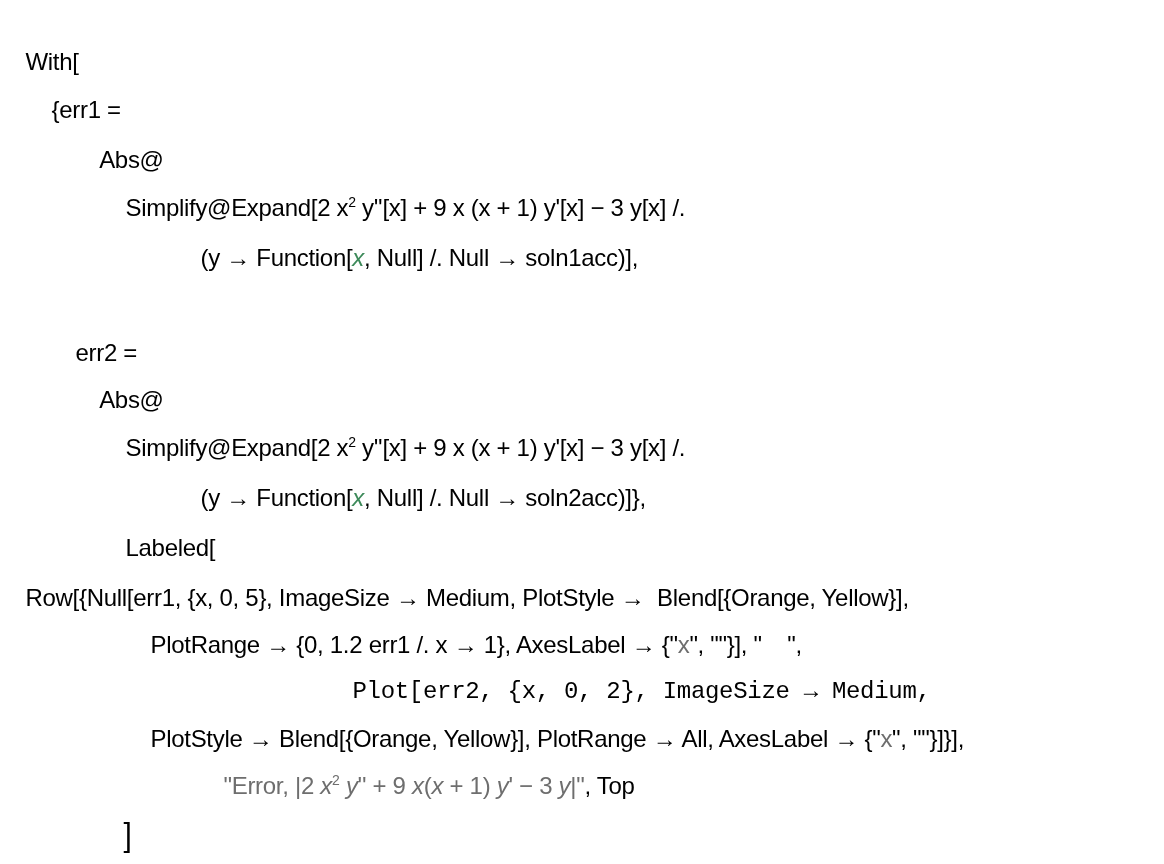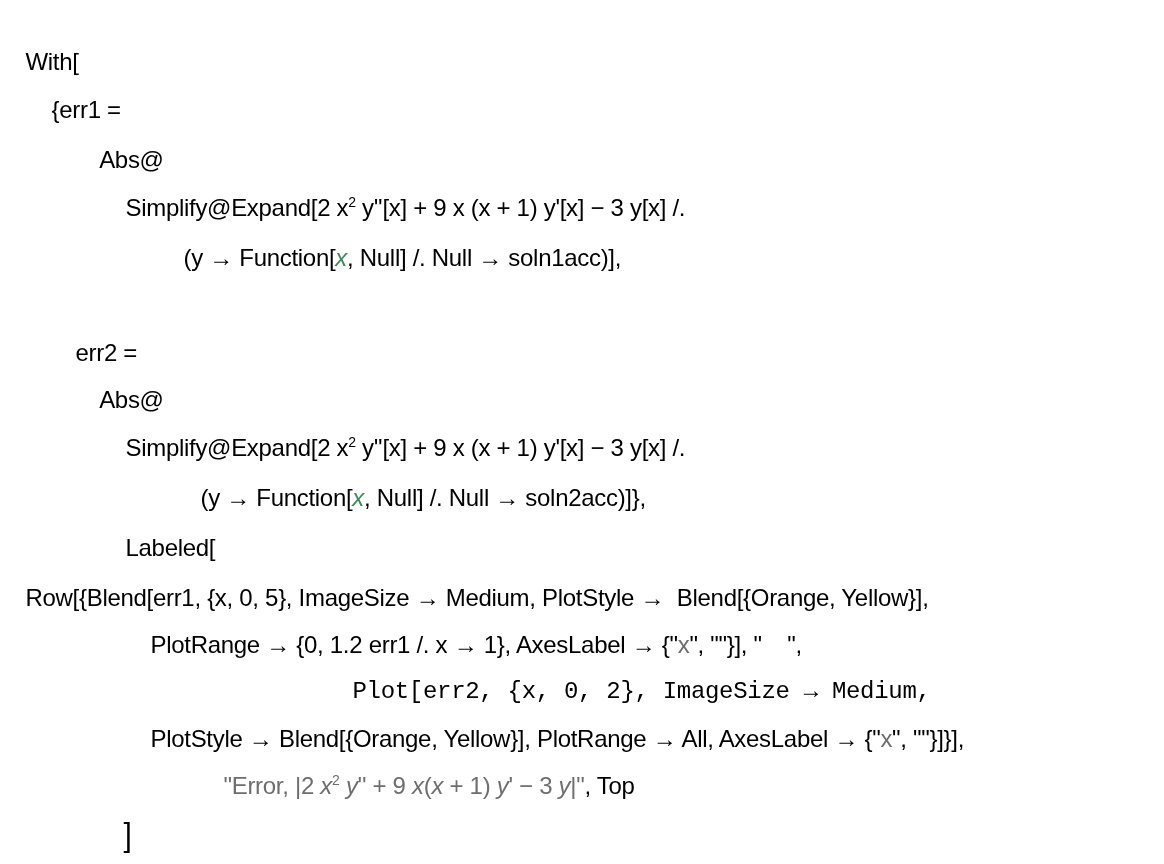--- a/index.html
+++ b/index.html
@@ -27,21 +27,21 @@
   </div>
 
   <div class="line" style="top:100px;left:75px;">
     <span>Abs@</span>
   </div>
 
   <div class="line" style="top:148px;left:100px;">
     <span>Simplify@Expand[2 x</span><sup>2</sup><span> y''[x] + 9 x (x + 1) y'[x] − 3 y[x] /.</span>
   </div>
 
-  <div class="line" style="top:198px;left:158px;">
+  <div class="line" style="top:198px;left:175px;">
     <span>(y → Function[</span><span class="gi">x</span><span>, Null] /. Null → soln1acc)],</span>
   </div>
 
   <div class="line" style="top:293px;left:50px;">
     <span class="g">err2</span><span> =</span>
   </div>
 
   <div class="line" style="top:340px;left:75px;">
     <span>Abs@</span>
   </div>
@@ -52,21 +52,21 @@
 
   <div class="line" style="top:438px;left:175px;">
     <span>(y → Function[</span><span class="gi">x</span><span>, Null] /. Null → soln2acc)]},</span>
   </div>
 
   <div class="line" style="top:488px;left:100px;">
     <span>Labeled[</span>
   </div>
 
   <div class="line" style="top:538px;left:0px;">
-    <span>Row[{Blend[</span><span class="g">err1</span><span>, {x, 0, 5}, ImageSize → Medium, PlotStyle →  Blend[{Orange, Yellow}],</span>
+    <span>Row[{Null[</span><span class="g">err1</span><span>, {x, 0, 5}, ImageSize → Medium, PlotStyle →  Blend[{Orange, Yellow}],</span>
   </div>
 
   <div class="line" style="top:585px;left:125px;">
     <span>PlotRange → {0, 1.2 </span><span class="g">err1</span><span> /. x → 1}, AxesLabel → {"</span><span class="s">x</span><span>", ""}], "</span><span class="s">    </span><span>",</span>
   </div>
 
   <div class="line" style="top:632px;left:296px;font-family:Liberation Mono, monospace;">
     <span>Plot[</span><span class="g">err2</span><span>, {x, 0, 2}, ImageSize → Medium,</span>
   </div>
 

